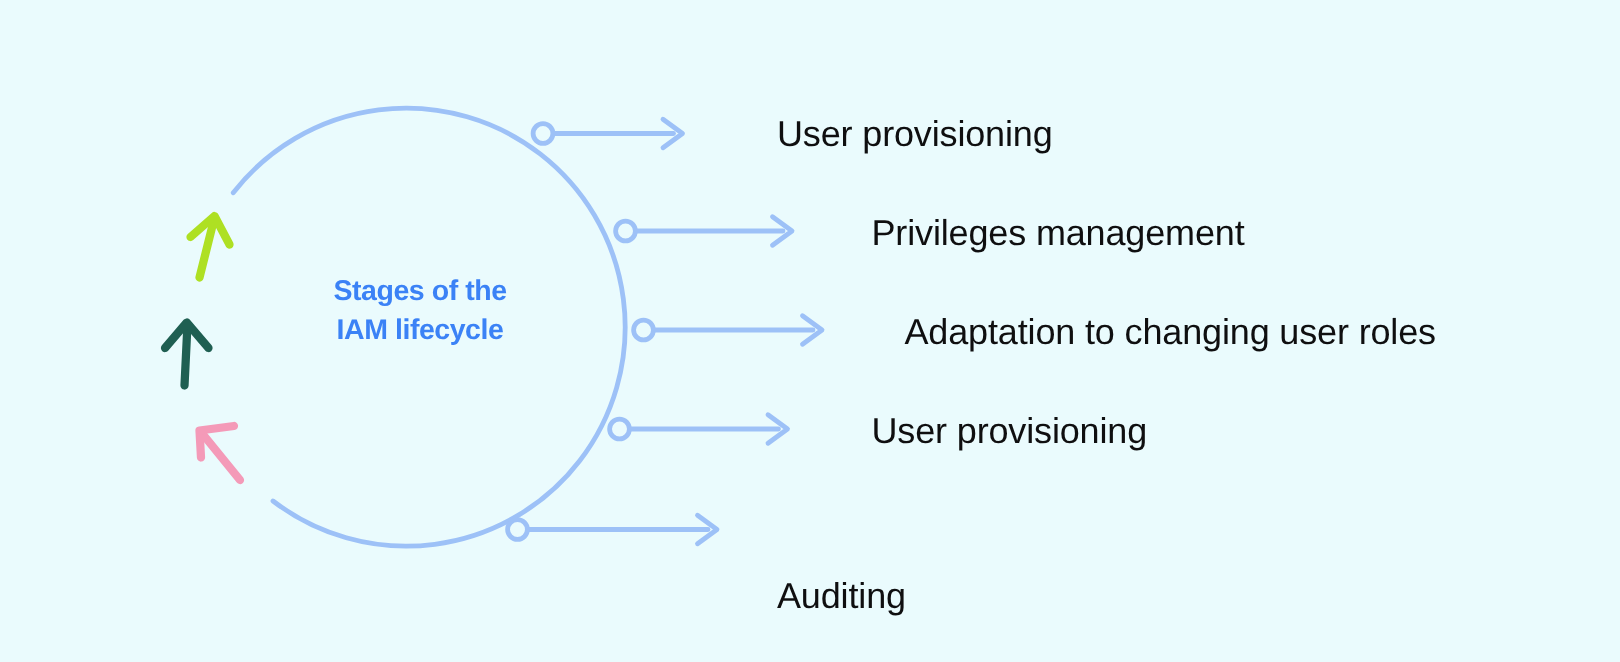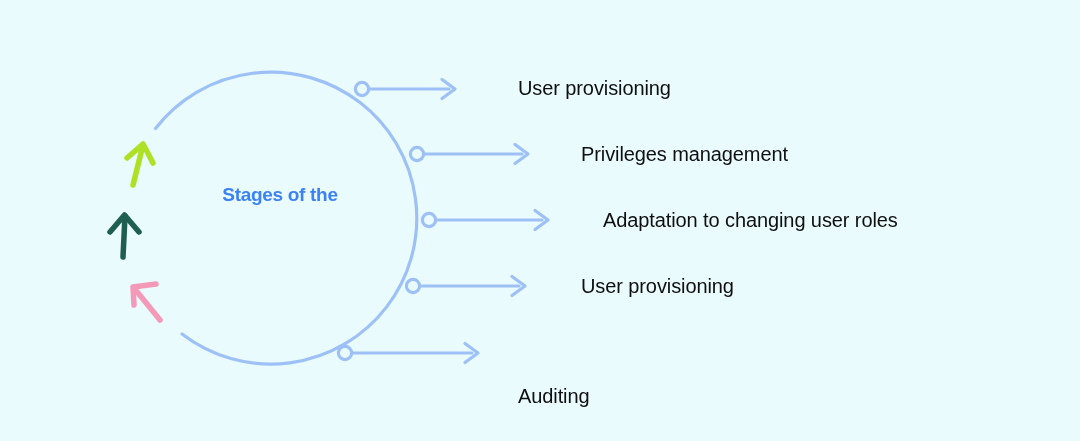--- a/index.html
+++ b/index.html
@@ -22,21 +22,21 @@
   #diagram-svg {
     position: absolute;
     top: 0;
     left: 0;
     width: 1080px;
     height: 441px;
   }
   .stage-label {
     position: absolute;
     color: #0f0f10;
-    font-size: 20px;
+    font-size: 24px;
     font-weight: 400;
     letter-spacing: -0.1px;
     white-space: nowrap;
     line-height: 1;
   }
   .center-title {
     position: absolute;
     color: #3b82f6;
     font-size: 19px;
     font-weight: 700;
@@ -97,20 +97,21 @@
     </g>
 
     <g>
       <path d="M 160 320 L 134 288" fill="none" stroke="#f49ab8" stroke-width="5.5" stroke-linecap="round"></path>
       <path d="M 134 305 L 133 287 L 156 284" fill="none" stroke="#f49ab8" stroke-width="5.5" stroke-linecap="round" stroke-linejoin="round"></path>
     </g>
   </svg>
 
   <div class="center-title" style="left:140px; top:182px; width:280px;">
     <div>Stages of the</div>
+    <div>IAM lifecycle</div>
   </div>
 
   <div class="stage-label" style="left:518px; top:78px;">User provisioning</div>
 
   <div class="stage-label" style="left:581px; top:144px;">Privileges management</div>
 
   <div class="stage-label" style="left:603px; top:210px;">Adaptation to changing user roles</div>
 
   <div class="stage-label" style="left:581px; top:276px;">User provisioning</div>
 

